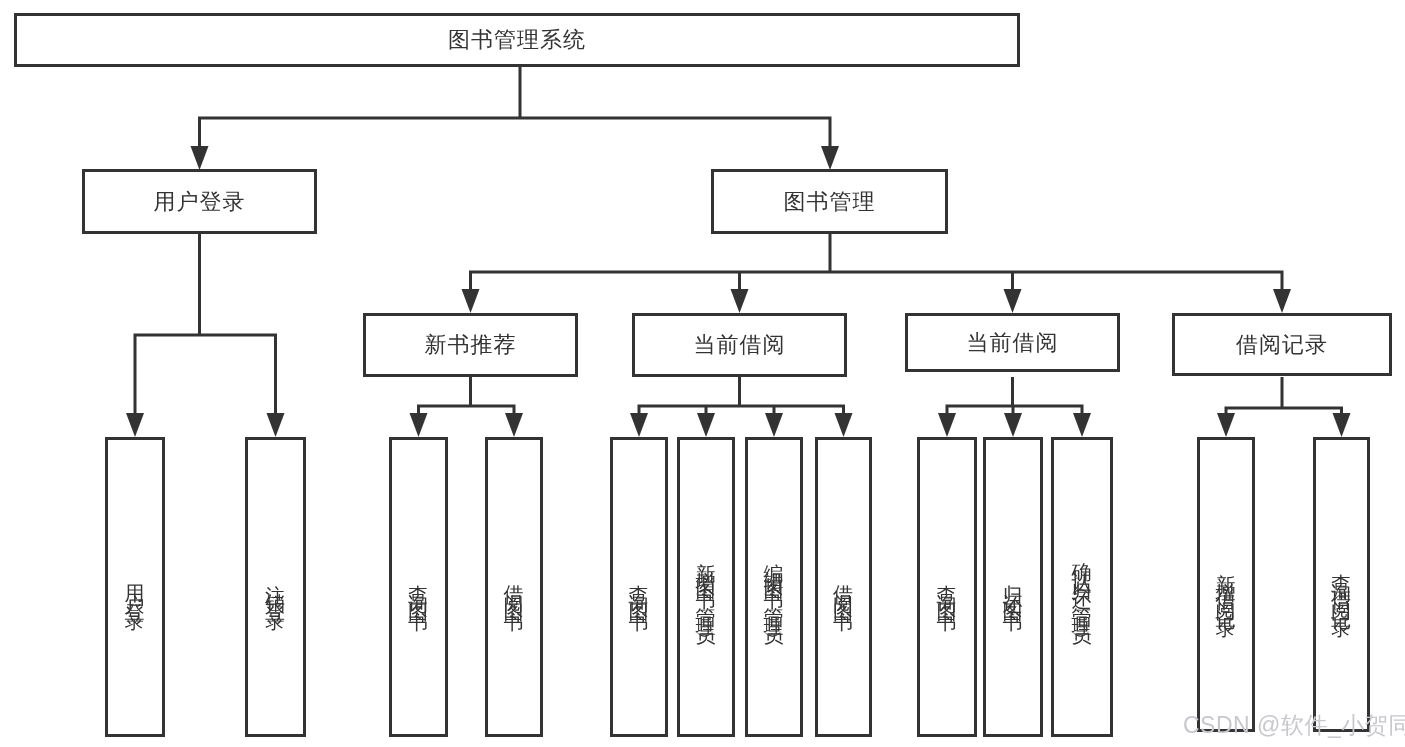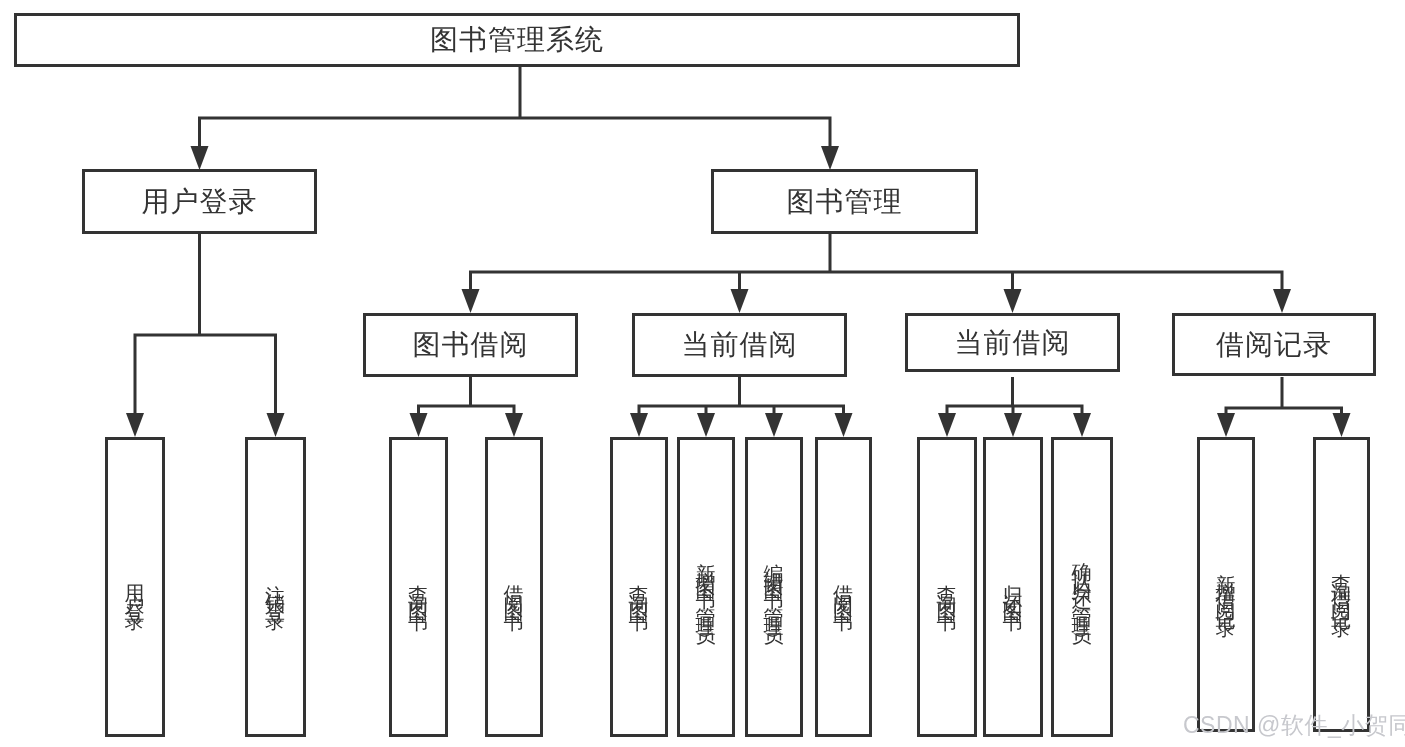--- a/index.html
+++ b/index.html
@@ -14,21 +14,21 @@
   .connectors{position:absolute;left:0;top:0;pointer-events:none;}
   .connectors path{stroke:var(--line,#333333);stroke-width:3;fill:none;}
   .connectors polygon{fill:var(--line,#333333);stroke:none;}
   .box{
     position:absolute;
     box-sizing:border-box;
     border:3px solid var(--line,#333333);
     background:var(--boxbg,#ffffff);
     display:flex;align-items:center;justify-content:center;
   }
-  .box.h span{font-size:28px;letter-spacing:1px;white-space:nowrap;}
+  .box.h span{font-size:22px;letter-spacing:1px;white-space:nowrap;}
   .box.v span{
     writing-mode:vertical-rl;
     text-orientation:mixed;
     font-size:20px;
     letter-spacing:9px;
     line-height:1.1;
     white-space:nowrap;
   }
   .watermark{
     position:absolute;left:1183px;top:710px;
@@ -100,34 +100,34 @@
     </g>
   </svg>
 
   <div class="box h" style="left:14px;top:13px;width:1006px;height:54px">
     <span>图书管理系统</span>
   </div>
 
   <div class="box h" style="left:82px;top:169px;width:235px;height:65px">
     <span>用户登录</span>
   </div>
-  <div class="box h" style="left:711px;top:169px;width:267px;height:65px">
+  <div class="box h" style="left:711px;top:169px;width:237px;height:65px">
     <span>图书管理</span>
   </div>
 
   <div class="box h" style="left:363px;top:313px;width:215px;height:64px">
-    <span>图书借阅</span>
+    <span>新书推荐</span>
   </div>
   <div class="box h" style="left:632px;top:313px;width:215px;height:64px">
     <span>当前借阅</span>
   </div>
   <div class="box h" style="left:905px;top:313px;width:215px;height:59px">
     <span>当前借阅</span>
   </div>
-  <div class="box h" style="left:1172px;top:313px;width:204px;height:63px">
+  <div class="box h" style="left:1172px;top:313px;width:220px;height:63px">
     <span>借阅记录</span>
   </div>
 
   <div class="box v" style="left:105px;top:437px;width:60px;height:300px">
     <span>用户登录</span>
   </div>
   <div class="box v" style="left:245px;top:437px;width:61px;height:300px">
     <span>注销登录</span>
   </div>
 

